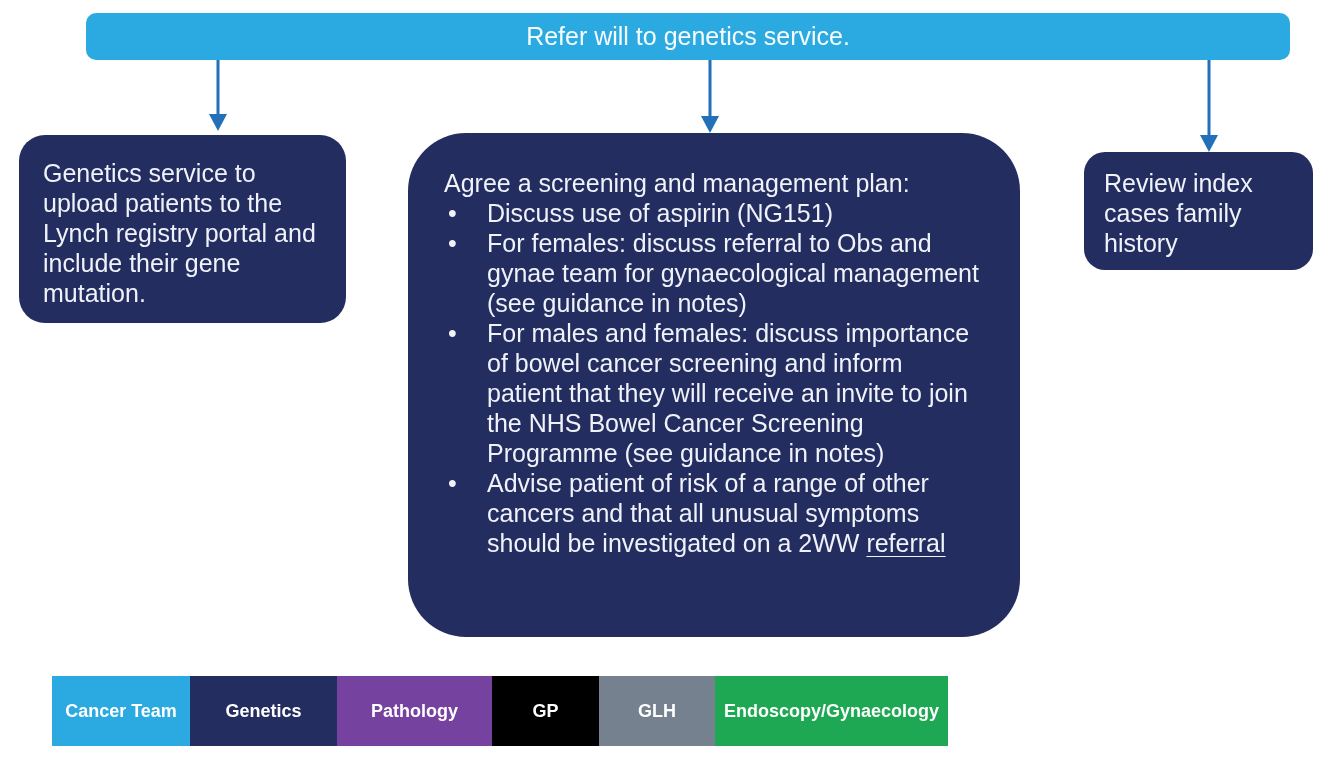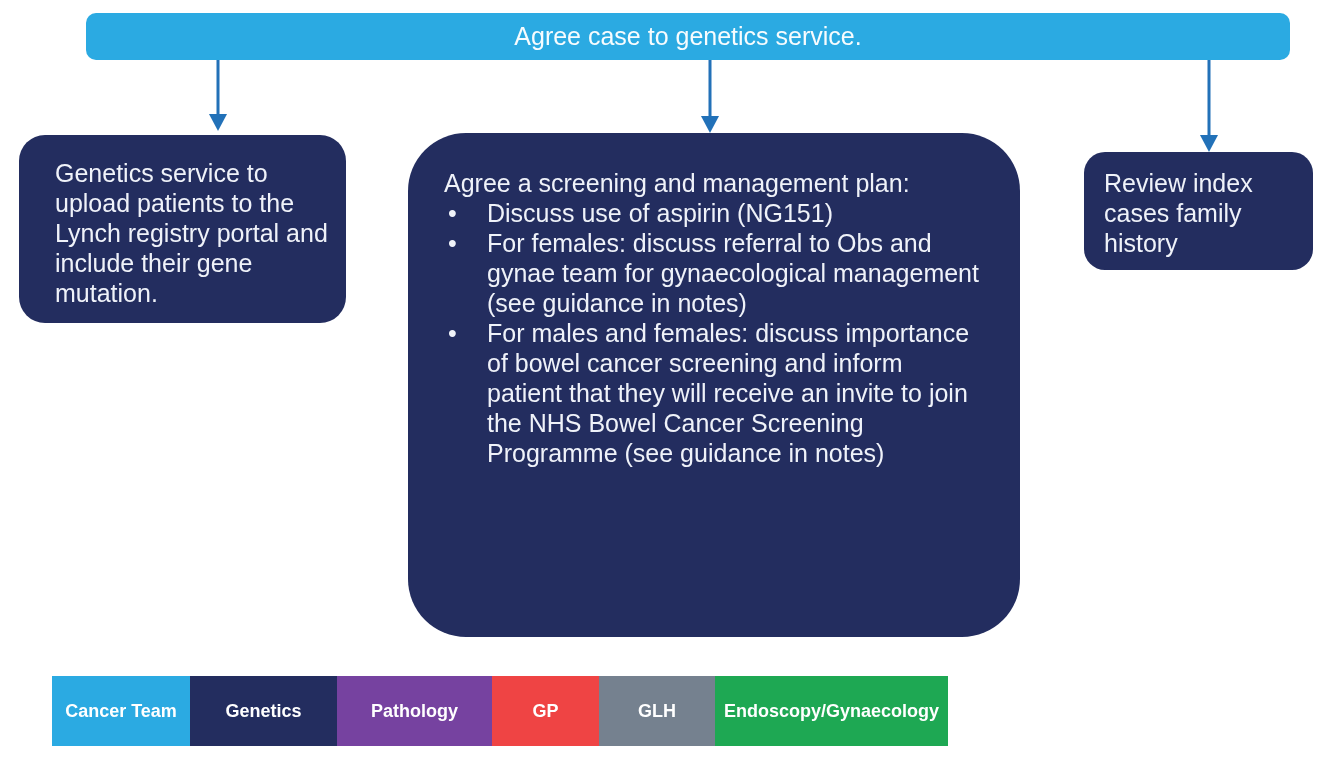--- a/index.html
+++ b/index.html
@@ -55,21 +55,21 @@
     color: #EFF2F9;
     font-size: 25px;
     line-height: 30px;
   }
   .node-left {
     left: 19px; top: 135px;
     width: 327px; height: 188px;
     border-radius: 26px;
     padding: 23px 0 0 24px;
   }
-  .node-left .txt { width: 284px; margin-left: 12px; }
+  .node-left .txt { width: 284px; }
   .node-center {
     left: 408px; top: 133px;
     width: 612px; height: 504px;
     border-radius: 58px;
     padding: 35px 15px 0 36px;
   }
   .node-center .intro { width: 540px; }
   .node-center ul {
     list-style: none;
     margin-left: 0;
@@ -118,21 +118,21 @@
   .seg-3 { width: 107px; }
   .seg-4 { width: 116px; }
   .seg-5 { width: 233px; }
 </style>
 </head>
 <body>
 
 <div class="canvas">
 
   <div class="banner">
-    <span>Agree case to genetics service.</span>
+    <span>Refer will to genetics service.</span>
   </div>
 
   <div class="arrow" id="arrow-left">
     <div class="shaft"></div>
     <div class="head"></div>
   </div>
   <div class="arrow" id="arrow-center">
     <div class="shaft"></div>
     <div class="head"></div>
   </div>
@@ -150,38 +150,41 @@
     <ul>
       <li>
         <span class="wrapbox"><span class="li-text">Discuss use of aspirin (NG151)</span><span class="link-underline"></span></span>
       </li>
       <li>
         <span class="wrapbox"><span class="li-text">For females: discuss referral to Obs and gynae team for gynaecological management (see guidance in notes)</span><span class="link-underline"></span></span>
       </li>
       <li>
         <span class="wrapbox"><span class="li-text">For males and females: discuss importance of bowel cancer screening and inform patient that they will receive an invite to join the NHS Bowel Cancer Screening Programme (see guidance in notes)</span><span class="link-underline"></span></span>
       </li>
+      <li>
+        <span class="wrapbox"><span class="li-text">Advise patient of risk of a range of other cancers and that all unusual symptoms should be investigated on a 2WW </span><span class="link-underline">referral</span></span>
+      </li>
     </ul>
   </div>
 
   <div class="node node-right">
     <div class="txt">Review index cases family history</div>
   </div>
 
   <div class="legend">
     <div class="seg seg-0" style="background: rgb(43, 170, 226);">
       <span>Cancer Team</span>
     </div>
     <div class="seg seg-1" style="background: rgb(35, 45, 95);">
       <span>Genetics</span>
     </div>
     <div class="seg seg-2" style="background: rgb(118, 66, 160); text-align: right;">
       <span>Pathology</span>
     </div>
-    <div class="seg seg-3" style="background: #ef4444;">
+    <div class="seg seg-3" style="background: #000000;">
       <span>GP</span>
     </div>
     <div class="seg seg-4" style="background: rgb(117, 129, 143);">
       <span>GLH</span>
     </div>
     <div class="seg seg-5" style="background: rgb(30, 168, 83);">
       <span>Endoscopy/Gynaecology</span>
     </div>
   </div>
 

